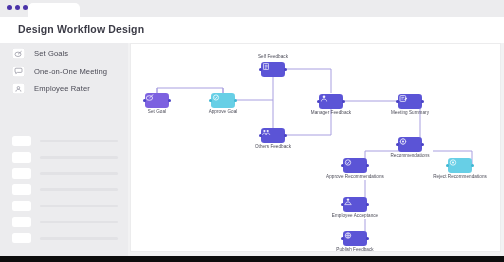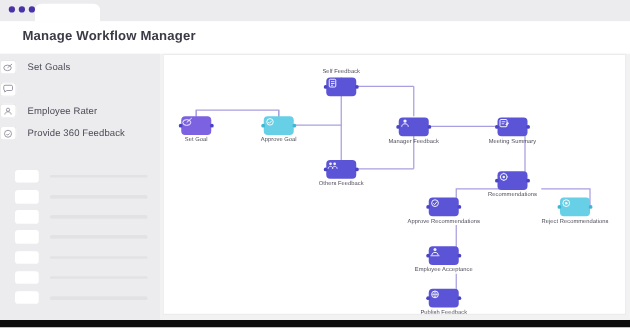--- a/index.html
+++ b/index.html
@@ -19,21 +19,21 @@
        border-radius:5px 5px 0 0;}
 
   
   .titlebar{position:absolute;left:0;top:17px;width:504px;height:26px;background:#ffffff;}
   .title{position:absolute;left:18px;top:23px;font-size:10.5px;color:#3b3b46;
          letter-spacing:.15px;font-weight:600;white-space:nowrap;}
 
   
   .sidebar{position:absolute;left:0;top:43px;width:128px;height:213px;background:#ececee;}
   .nav{position:absolute;left:0;top:45px;width:128px;}
-  .nav-item{position:relative;height:17.6px;display:flex;align-items:center;}
+  .nav-item{position:relative;height:17.6px;display:flex;align-items:center;padding-left:12px;}
   .nav-ico{width:13px;height:11px;border-radius:2.5px;background:#ffffff;
            display:flex;align-items:center;justify-content:center;flex:0 0 auto;
            box-shadow:0 0 0 .5px #e0e0e3 inset;}
   .nav-ico svg{display:block;}
   .nav-lbl{margin-left:9px;font-size:7.6px;color:#4a4a55;white-space:nowrap;letter-spacing:.1px;}
 
   
   .skel{position:absolute;left:0;top:133px;width:128px;}
   .skel-row{position:relative;height:16.2px;display:flex;align-items:center;padding-left:12px;}
   .skel-box{width:19px;height:10.5px;border-radius:2.5px;background:#ffffff;flex:0 0 auto;}
@@ -71,21 +71,21 @@
   <div class="chrome">
     <div class="dots">
       <span class="dot"></span>
       <span class="dot"></span>
       <span class="dot"></span>
     </div>
     <div class="tab"></div>
   </div>
 
   <div class="titlebar"></div>
-  <div class="title">Manage Workflow Manager</div>
+  <div class="title">Design Workflow Design</div>
 
   <div class="sidebar"></div>
 
   <div class="nav">
 
     <div class="nav-item">
       <span class="nav-ico">
         <svg width="9" height="8" viewBox="0 0 9 8">
             <ellipse cx="4" cy="4.3" rx="3" ry="2.2" fill="none" stroke="#8d8d9a" stroke-width=".7"></ellipse>
             <path d="M4 4.3 L7.6 1.2" stroke="#8d8d9a" stroke-width=".7" fill="none"></path>
@@ -93,42 +93,34 @@
       </span>
       <span class="nav-lbl">Set Goals</span>
     </div>
 
     <div class="nav-item">
       <span class="nav-ico">
         <svg width="9" height="8" viewBox="0 0 9 8">
             <path d="M1 2.2a1 1 0 0 1 1-1h5a1 1 0 0 1 1 1v2.2a1 1 0 0 1-1 1H3.4L1.8 6.6V5.4H2a1 1 0 0 1-1-1z" fill="none" stroke="#8d8d9a" stroke-width=".7"></path>
           </svg>
       </span>
+      <span class="nav-lbl">One-on-One Meeting</span>
     </div>
 
 
     <div class="nav-item">
       <span class="nav-ico">
         <svg width="9" height="8" viewBox="0 0 9 8">
             <circle cx="4.4" cy="2.8" r="1.3" fill="none" stroke="#8d8d9a" stroke-width=".7"></circle>
             <path d="M1.9 6.6c0-1.4 1.1-2.2 2.5-2.2s2.5.8 2.5 2.2" fill="none" stroke="#8d8d9a" stroke-width=".7"></path>
           </svg>
       </span>
       <span class="nav-lbl">Employee Rater</span>
     </div>
 
-    <div class="nav-item">
-      <span class="nav-ico">
-        <svg width="9" height="8" viewBox="0 0 9 8">
-            <circle cx="4.4" cy="4" r="2.8" fill="none" stroke="#8d8d9a" stroke-width=".7"></circle>
-            <path d="M3.1 4.6c.9.6 1.9.2 2.6-.9" fill="none" stroke="#8d8d9a" stroke-width=".7"></path>
-          </svg>
-      </span>
-      <span class="nav-lbl">Provide 360 Feedback</span>
-    </div>
   </div>
 
   <div class="skel">
     <div class="skel-row">
         <span class="skel-box"></span>
         <span class="skel-bar"></span>
       </div>
     <div class="skel-row">
         <span class="skel-box"></span>
         <span class="skel-bar"></span>

